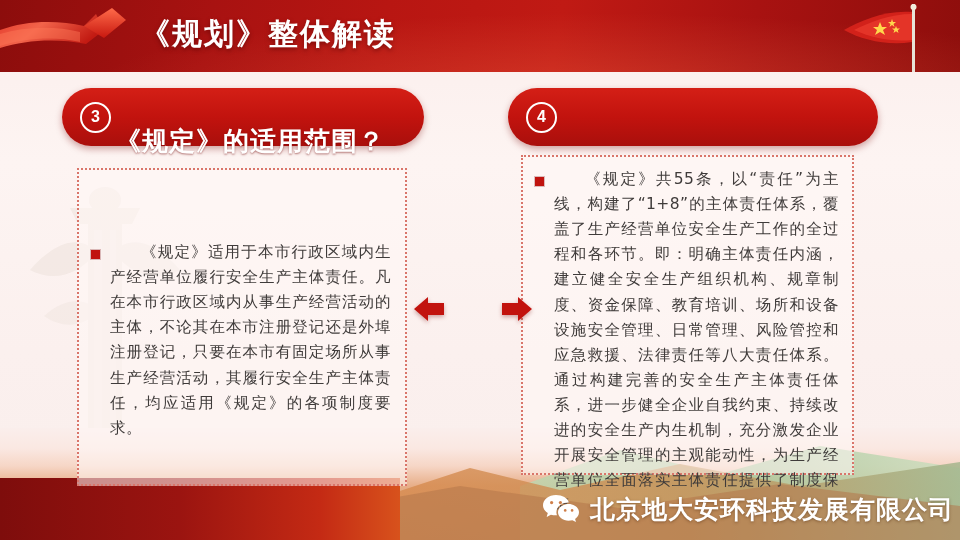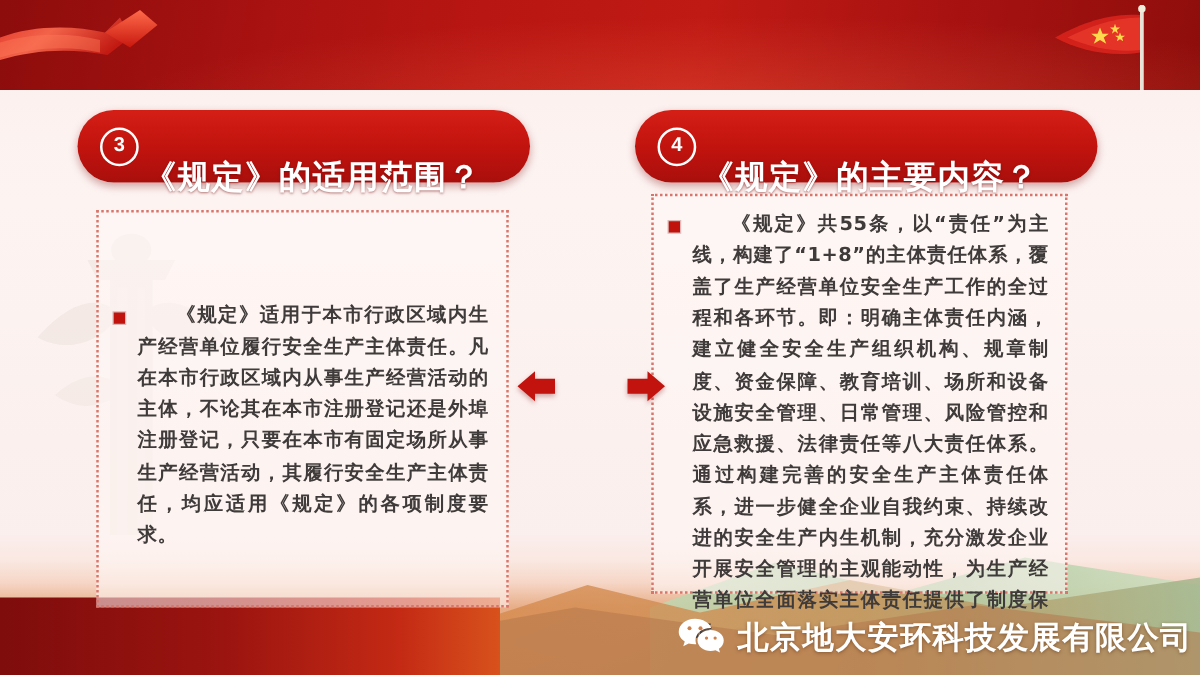--- a/index.html
+++ b/index.html
@@ -182,21 +182,20 @@
     box-shadow: 0 0 0 1px rgba(120,10,10,.25);
   }
   .para-body {
     font-size: 15.5px;
     line-height: 1.62;
     color: #3f3b3a;
     text-align: justify;
     text-indent: 2em;
     letter-spacing: .4px;
     font-family: "DejaVu Sans", "Liberation Sans", sans-serif;
-    font-weight: bold;
   }
 
   
   .arrow {
     position: absolute;
     top: 292px;
     width: 34px;
     height: 34px;
   }
   .arrow svg { display:block; width:100%; height:100%;
@@ -291,20 +290,21 @@
             <stop offset="0" stop-color="#ff6b4a"></stop>
             <stop offset="1" stop-color="#c8180f"></stop>
           </linearGradient>
         </defs>
         <path d="M0 26 C26 16 58 16 84 22 L96 10 L104 26 L86 40 C56 34 26 36 0 44 Z" fill="url(#rb1)"></path>
         <path d="M84 22 L112 4 L126 16 L104 34 Z" fill="url(#rb2)"></path>
         <path d="M0 30 C26 22 56 22 80 28 L80 38 C54 32 26 34 0 42 Z" fill="#ff7a58" opacity=".45"></path>
       </svg>
     </div>
 
+    <div class="header-title">《规划》整体解读</div>
 
     <div class="flag">
       <svg viewBox="0 0 120 70" xmlns="http://www.w3.org/2000/svg">
         <rect x="96" y="2" width="3" height="68" fill="#e8e3d8"></rect>
         <circle cx="97.5" cy="5" r="3" fill="#f2ecdc"></circle>
         <path d="M96 10 C70 8 46 18 28 28 C46 38 72 44 96 40 Z" fill="#d8241c" opacity=".9"></path>
         <path d="M96 12 C74 12 54 20 38 28 C56 36 76 40 96 38 Z" fill="#e8372c" opacity=".85"></path>
         <g fill="#ffd84d">
           <polygon points="64,20 66,25 71,25 67,28 69,33 64,30 59,33 61,28 57,25 62,25"></polygon>
           <polygon points="76,17 77,20 80,20 77.5,22 78.5,25 76,23 73.5,25 74.5,22 72,20 75,20"></polygon>
@@ -314,21 +314,20 @@
     </div>
   </div>
 
   <div class="badge badge-left">
     <div class="badge-num">3</div>
     <div class="badge-text">《规定》的适用范围？</div>
   </div>
 
   <div class="badge badge-right">
     <div class="badge-num">4</div>
-    <div class="badge-text">《规定》的主要内容？</div>
   </div>
 
   <div class="panel panel-left">
     <div class="para para-left">
       <span class="bullet"></span>
       <div class="para-body">《规定》适用于本市行政区域内生产经营单位履行安全生产主体责任。凡在本市行政区域内从事生产经营活动的主体，不论其在本市注册登记还是外埠注册登记，只要在本市有固定场所从事生产经营活动，其履行安全生产主体责任，均应适用《规定》的各项制度要求。</div>
     </div>
   </div>
 
   <div class="panel panel-right">

